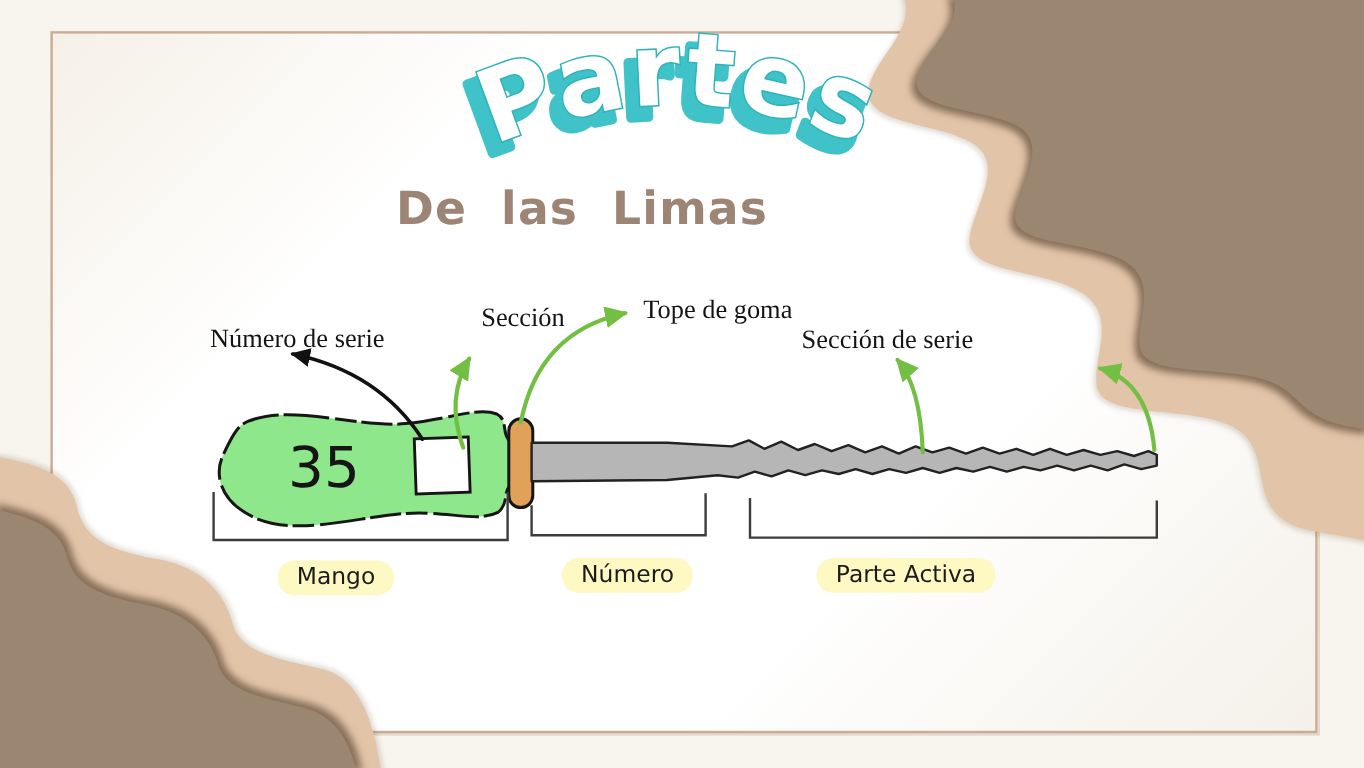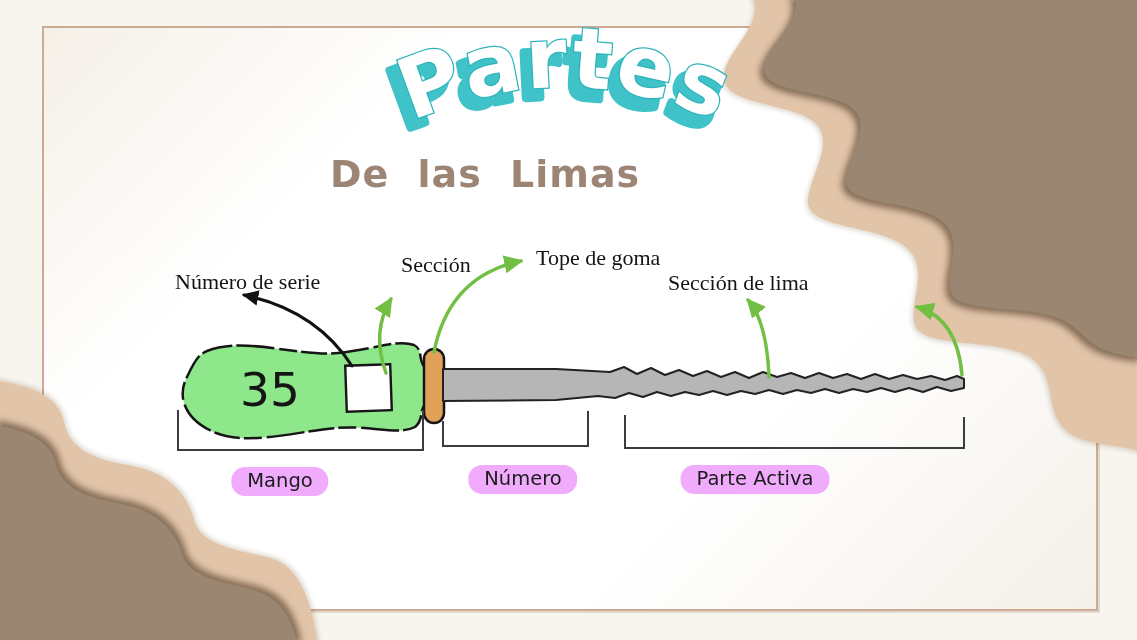--- a/index.html
+++ b/index.html
@@ -38,21 +38,21 @@
   .subtitle{
     position:absolute;left:330px;top:152px;width:450px;
     text-align:left;font-size:38px;font-weight:bold;color:#9d8575;
     letter-spacing:1px;word-spacing:14px;
   }
   .callout{
     position:absolute;font-size:22px;color:#141414;white-space:nowrap;font-family:Liberation Serif, serif;
   }
   .pill{
     position:absolute;transform:translateX(-50%);
-    background:#f0abfc;border-radius:14px;padding:2px 16px 4px 16px;
+    background:#fef9c3;border-radius:14px;padding:2px 16px 4px 16px;
     font-size:19.5px;color:#1b1b1b;white-space:nowrap;
   }
   .serial{
     font-family:"DejaVu Sans","Liberation Sans",sans-serif;
     font-size:47px;fill:#151515;
   }
 </style>
 </head>
 <body>
 
@@ -113,19 +113,19 @@
     <path fill="none" stroke="#111111" stroke-width="3" stroke-linecap="round" marker-end="url(#ah-b)" d="M 352 366 Q 316 310 244 295"></path>
     <path fill="none" stroke="#72bf44" stroke-width="3.5" stroke-linecap="round" marker-end="url(#ah-g)" d="M 386 373 Q 371 332 391 299"></path>
     <path fill="none" stroke="#72bf44" stroke-width="3.5" stroke-linecap="round" marker-end="url(#ah-g)" d="M 434 352 Q 449 276 521 261"></path>
     <path fill="none" stroke="#72bf44" stroke-width="3.5" stroke-linecap="round" marker-end="url(#ah-g)" d="M 769 377 Q 767 322 748 300"></path>
     <path fill="none" stroke="#72bf44" stroke-width="3.5" stroke-linecap="round" marker-end="url(#ah-g)" d="M 962 375 Q 957 318 917 307"></path>
   </svg>
 
   <div class="callout" style="left:175px;top:269px;">Número de serie</div>
   <div class="callout" style="left:401px;top:252px;">Sección</div>
   <div class="callout" style="left:536px;top:245px;">Tope de goma</div>
-  <div class="callout" style="left:668px;top:270px;">Sección de lima</div>
+  <div class="callout" style="left:668px;top:270px;">Sección de serie</div>
 
   <div class="pill" style="left:280px;top:467px;">Mango</div>
   <div class="pill" style="left:523px;top:465px;">Número</div>
   <div class="pill" style="left:755px;top:465px;">Parte Activa</div>
 
 </div>
 
 </body></html>

